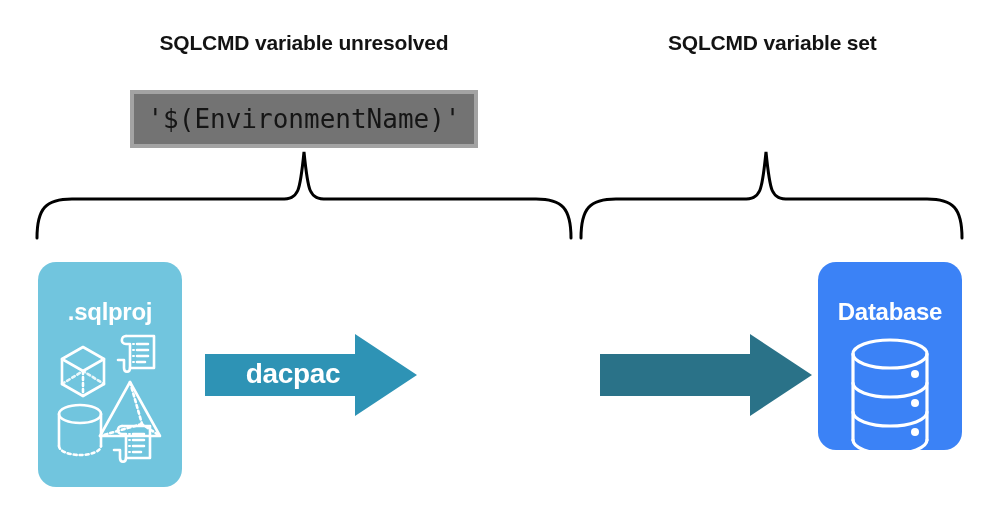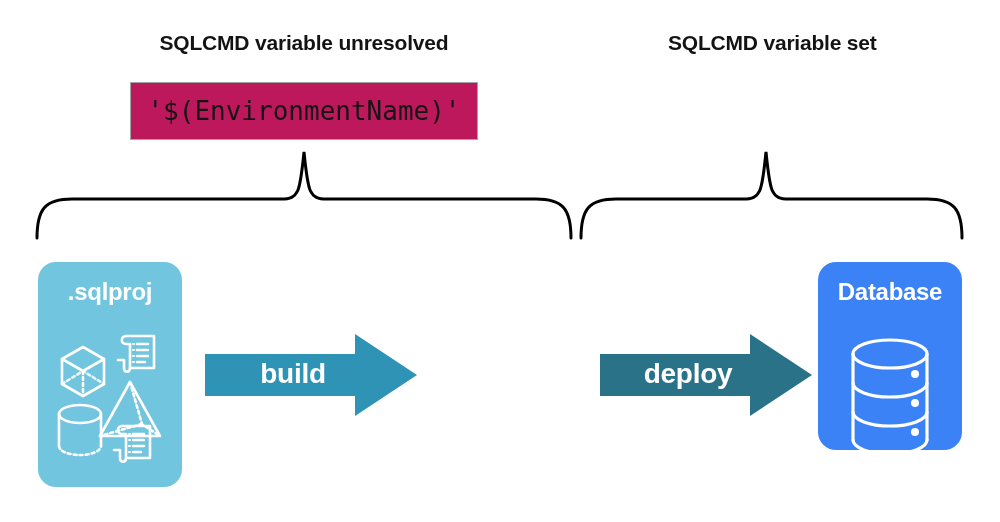--- a/index.html
+++ b/index.html
@@ -30,25 +30,26 @@
     letter-spacing: -0.2px;
     white-space: nowrap;
   }
   #heading-left  { left: 130px; top: 31px; width: 348px; }
   #heading-right { left: 668px; top: 31px; width: 197px; }
 
   
   .value-box {
     position: absolute;
     box-sizing: border-box;
-    border: 1px solid #a3a3a3;
-    background: #be185d;
+    border: 4px solid #a3a3a3;
+    background: #737373;
     display: flex;
     align-items: center;
     justify-content: center;
+    margin-top: 8px;
   }
   .value-box .value-text {
     font-family: "DejaVu Sans Mono", "Liberation Mono", monospace;
     font-size: 26px;
     color: #151515;
     letter-spacing: 0px;
     white-space: nowrap;
   }
   #value-box-left  { left: 130px; top: 82px; width: 348px; height: 58px; }
   #value-box-right { left: 668px; top: 82px; width: 197px; height: 58px; }
@@ -64,21 +65,21 @@
   }
 
   
   .stage-box {
     position: absolute;
     border-radius: 18px;
     box-sizing: border-box;
   }
   .stage-box .stage-label {
     position: absolute;
-    top: 16px;
+    top: 36px;
     left: 0;
     right: 0;
     text-align: center;
     font-family: "Liberation Sans", sans-serif;
     font-weight: bold;
     font-size: 24px;
     color: #ffffff;
     letter-spacing: -0.3px;
     white-space: nowrap;
   }
@@ -213,23 +214,22 @@
           <circle cx="97" cy="118" r="4"></circle>
         </g>
       </svg>
     </div>
   </div>
 
   <div class="arrow" id="arrow-build">
     <svg viewBox="0 0 212 82" width="212" height="82">
       <path d="M 0 20 L 150 20 L 150 0 L 212 41 L 150 82 L 150 62 L 0 62 Z" fill="#2E93B5"></path>
     </svg>
-    <div class="arrow-label">build</div>
+    <div class="arrow-label">dacpac</div>
   </div>
 
   <div class="arrow" id="arrow-deploy">
     <svg viewBox="0 0 212 82" width="212" height="82">
       <path d="M 0 20 L 150 20 L 150 0 L 212 41 L 150 82 L 150 62 L 0 62 Z" fill="#2A7288"></path>
     </svg>
-    <div class="arrow-label">deploy</div>
   </div>
 
 </div>
 
 </body></html>

